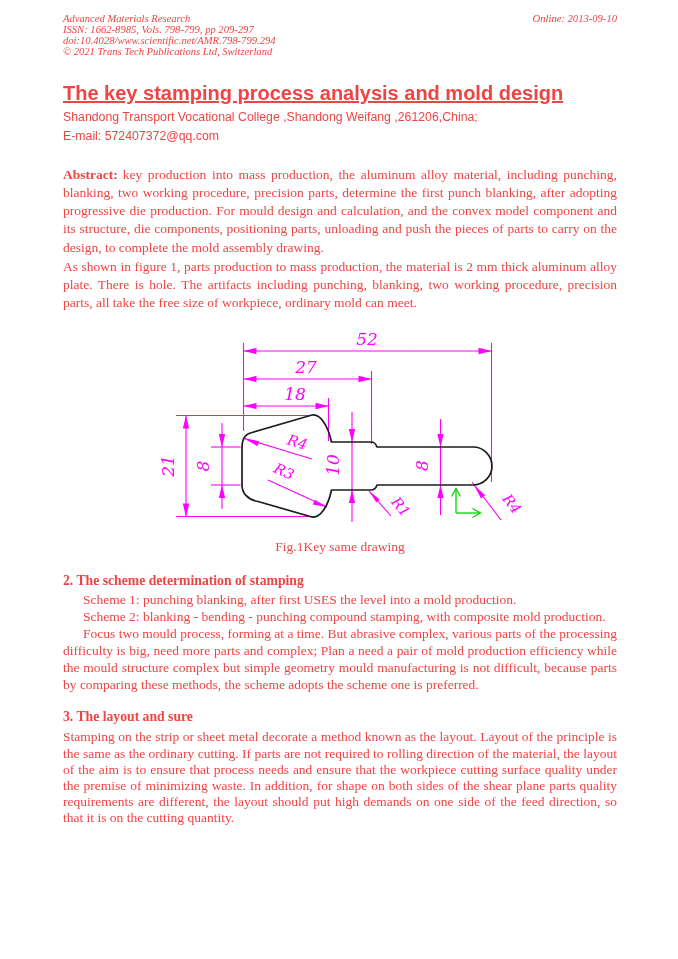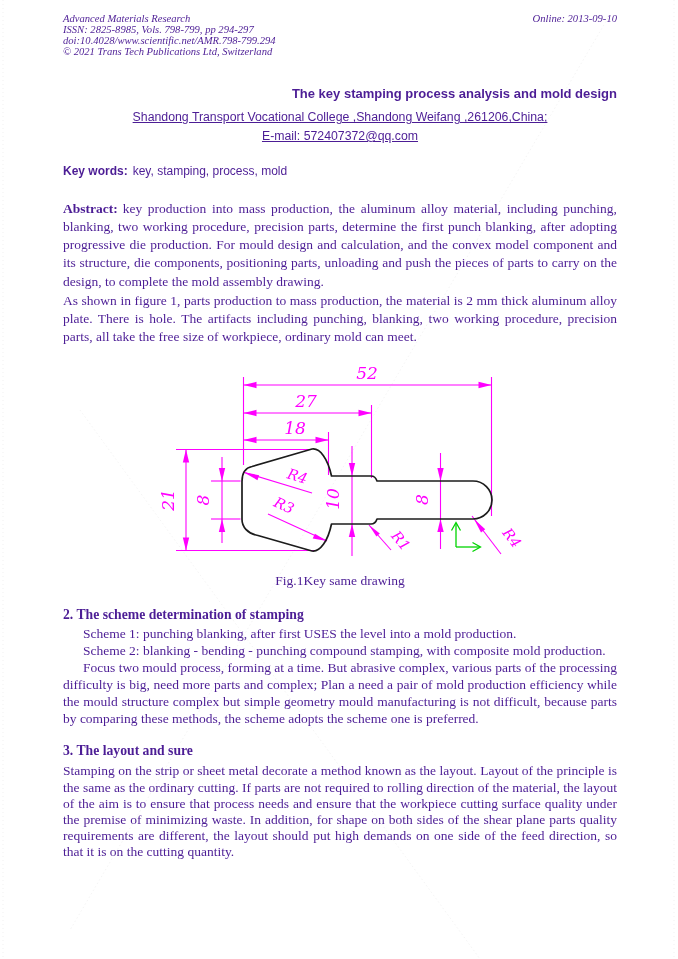--- a/index.html
+++ b/index.html
@@ -1,30 +1,30 @@
 <!DOCTYPE html>
 <html><head>
 <meta charset="utf-8">
 <style>
   html,body{margin:0;padding:0;background:#e8e8e8;}
   .page{
     position:relative;width:678px;height:959px;background:#ffffff;
     box-sizing:border-box;padding:14px 61px 0 63px;overflow:hidden;
-    font-family:"Liberation Serif",serif;color:#4c1d95;outline:1px solid #c9c9c9;
+    font-family:"Liberation Serif",serif;color:#ef4444;outline:1px solid #c9c9c9;
   }
   .wm{position:absolute;left:0;top:0;pointer-events:none;}
   .hdr{display:flex;justify-content:space-between;align-items:flex-start;
        font-style:italic;font-size:10.6px;line-height:10.9px;}
   .hdr .hl div{white-space:nowrap;}
-  .title{margin-top:26px;text-align:right;font-family:"Liberation Sans",sans-serif;
-         font-weight:bold;font-size:13px;line-height:19px;}
+  .title{margin-top:26px;text-align:left;font-family:"Liberation Sans",sans-serif;
+         font-weight:bold;font-size:20px;line-height:19px;text-decoration:underline;}
   .author{margin-top:4px;text-align:center;font-family:"Liberation Sans",sans-serif;
           font-size:14px;line-height:18px;}
-  .affil{text-align:center;font-family:"Liberation Sans",sans-serif;
-         font-size:12.3px;line-height:15.5px;text-decoration:underline;}
+  .affil{text-align:left;font-family:"Liberation Sans",sans-serif;
+         font-size:12.3px;line-height:15.5px;}
   .affil.a1{margin-top:7.5px;}
   .affil.a2{margin-top:3.5px;}
   .kw{margin:19px 0 0 0;font-family:"Liberation Sans",sans-serif;font-size:12px;line-height:15px;}
   .kw b{margin-right:5px;}
   p{margin:0;}
   .just{text-align:justify;}
   .abstract{margin-top:21.5px;font-size:13.5px;line-height:18.1px;}
   .abstract b{margin-right:5px;}
   .sechead{font-weight:bold;font-size:13.7px;line-height:17px;}
   .h1m{margin-top:11px;}
@@ -50,32 +50,31 @@
   <svg class="wm" width="678" height="959">
     <line x1="608" y1="18" x2="70" y2="930" stroke="#8a8a8a" stroke-opacity="0.12" stroke-width="0.8" stroke-dasharray="1.5 2.5"></line>
     <line x1="80" y1="410" x2="480" y2="959" stroke="#8a8a8a" stroke-opacity="0.12" stroke-width="0.8" stroke-dasharray="1.5 2.5"></line>
     <line x1="3" y1="0" x2="3" y2="959" stroke="#9a9a9a" stroke-opacity="0.18" stroke-width="0.8" stroke-dasharray="1 3"></line>
     <line x1="674" y1="0" x2="674" y2="959" stroke="#9a9a9a" stroke-opacity="0.18" stroke-width="0.8" stroke-dasharray="1 3"></line>
   </svg>
 
   <div class="hdr">
     <div class="hl">
       <div>Advanced Materials Research</div>
-      <div>ISSN: 2825-8985, Vols. 798-799, pp 294-297</div>
+      <div>ISSN: 1662-8985, Vols. 798-799, pp 209-297</div>
       <div>doi:10.4028/www.scientific.net/AMR.798-799.294</div>
       <div>© 2021 Trans Tech Publications Ltd, Switzerland</div>
     </div>
     <div class="hr">Online: 2013-09-10</div>
   </div>
 
   <div class="title">The key stamping process analysis and mold design</div>
   <div class="affil a1">Shandong Transport Vocational College ,Shandong Weifang ,261206,China;</div>
   <div class="affil a2">E-mail: 572407372@qq.com</div>
 
-  <p class="kw"><b>Key words:</b><span>key, stamping, process, mold</span></p>
 
   <p class="abstract just"><b>Abstract:</b><span>key production into mass production, the aluminum alloy material, including punching, blanking, two working procedure, precision parts, determine the first punch blanking, after adopting progressive die production. For mould design and calculation, and the convex model component and its structure, die components, positioning parts, unloading and push the pieces of parts to carry on the design, to complete the mold assembly drawing.</span></p>
 
   <p class="p1 just">As shown in figure 1, parts production to mass production, the material is 2 mm thick aluminum alloy plate. There is hole. The artifacts including punching, blanking, two working procedure, precision parts, all take the free size of workpiece, ordinary mold can meet.</p>
 
   <div class="figwrap">
     <svg width="372" height="206" viewBox="160 398 372 206">
       <g stroke="#ff00ff" stroke-width="1.1" fill="none">
 
         <path d="M243.5,411 V499"></path>

